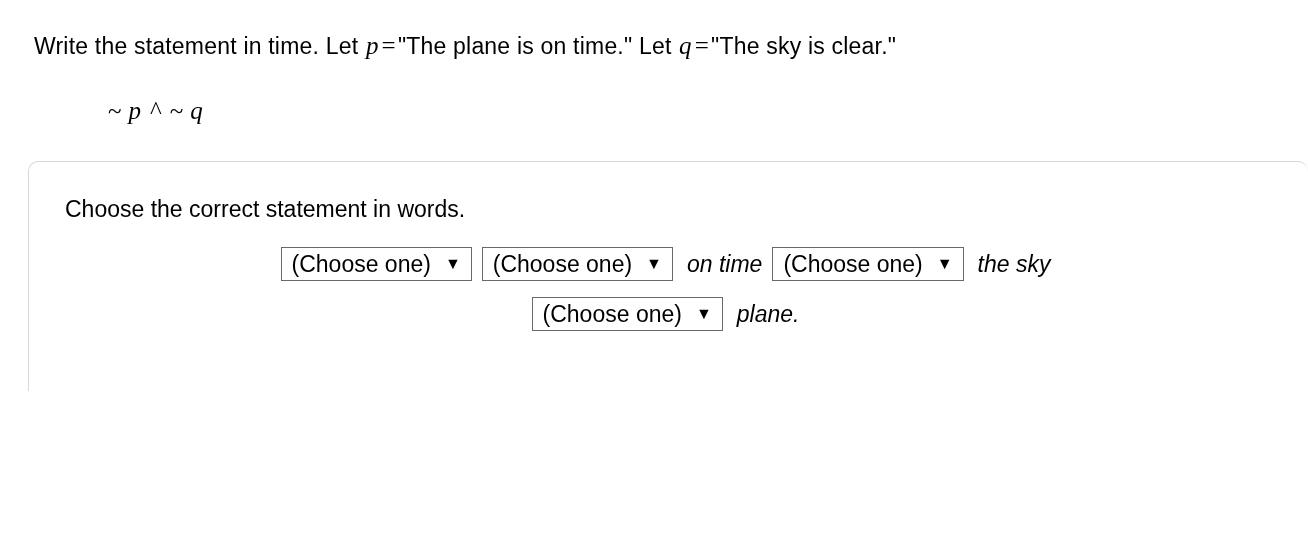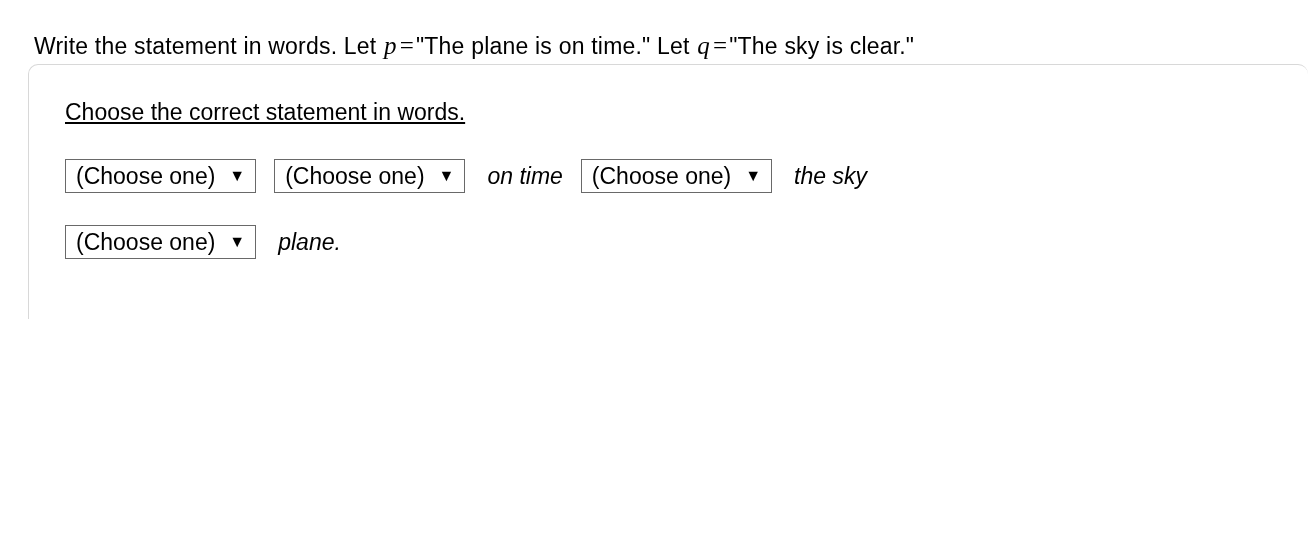--- a/index.html
+++ b/index.html
@@ -40,29 +40,29 @@
     border: 1px solid #d8d8d8;
     border-top-left-radius: 10px;
     border-top-right-radius: 10px;
     border-bottom: none;
     padding: 34px 36px 56px 36px;
     margin-left: -6px;
     margin-right: -34px;
     border-right: none;
   }
   .panel .heading {
-    margin-bottom: 29px;
-    text-decoration: underline;
+    margin-bottom: 20px;
   }
   .answer-line {
     display: flex;
     flex-wrap: wrap;
     align-items: center;
-    gap: 12px;
+    gap: 4px;
     line-height: 1.0;
+    justify-content: center;
   }
   .dropdown {
     display: inline-flex;
     align-items: center;
     border: 1px solid #696969;
     padding: 3px 10px 3px 10px;
     margin: 4px 6px 4px 0;
     background: #ffffff;
     height: 34px;
     box-sizing: border-box;
@@ -87,23 +87,26 @@
     flex-basis: 100%;
     height: 0;
   }
 </style>
 </head>
 <body>
 
 <div class="page">
 
   <div class="prompt">
-    <span>Write the statement in words. Let </span><span class="mi">p</span><span class="mo">=</span><span>"The plane is on time." Let </span><span class="mi">q</span><span class="mo">=</span><span>"The sky is clear."</span>
+    <span>Write the statement in time. Let </span><span class="mi">p</span><span class="mo">=</span><span>"The plane is on time." Let </span><span class="mi">q</span><span class="mo">=</span><span>"The sky is clear."</span>
   </div>
 
+  <div class="expr">
+    <span class="mo tilde">~</span><span class="mi">p</span><span class="mo caret">^</span><span class="mo tilde">~</span><span class="mi">q</span>
+  </div>
 
   <div class="panel">
     <div class="heading">Choose the correct statement in words.</div>
 
     <div class="answer-line">
 
       <div class="dropdown">
         <span class="label">(Choose one)</span>
         <span class="caret-icon">▼</span>
       </div>

